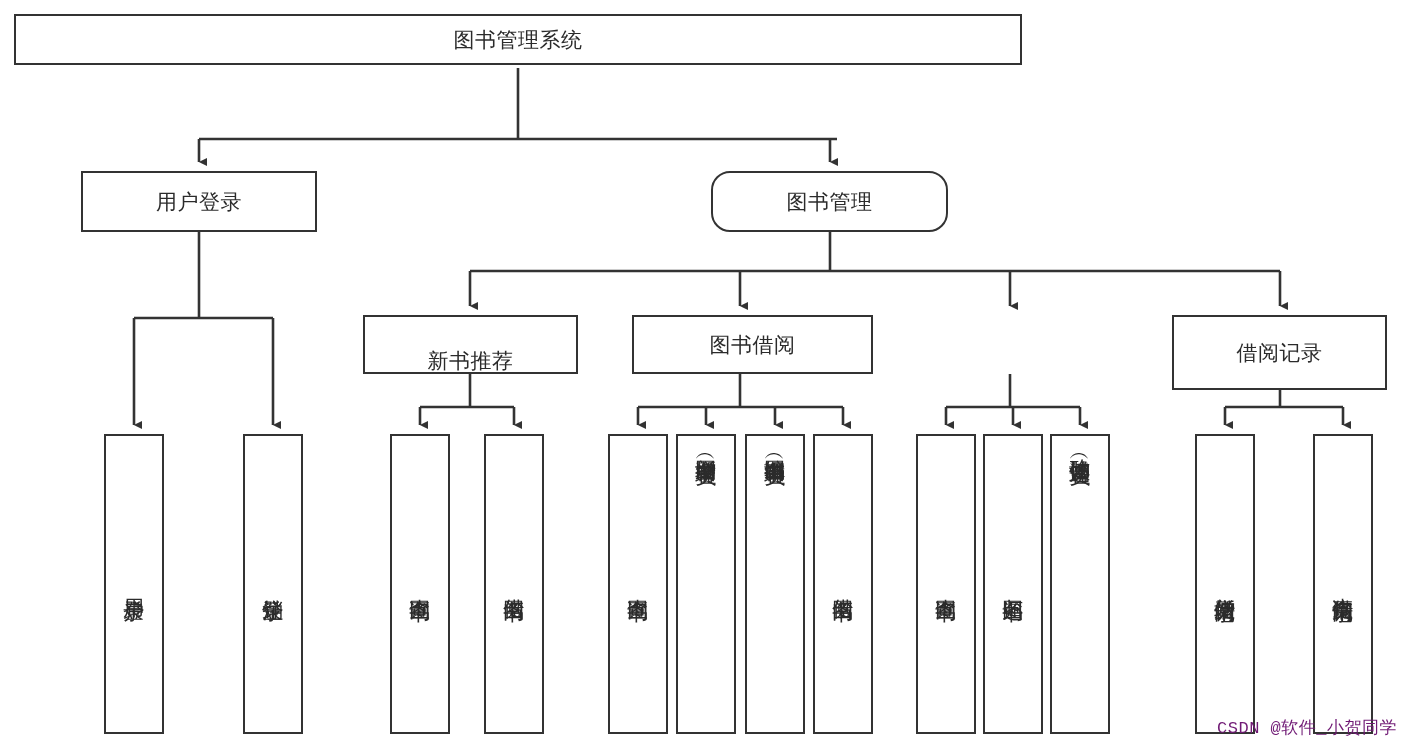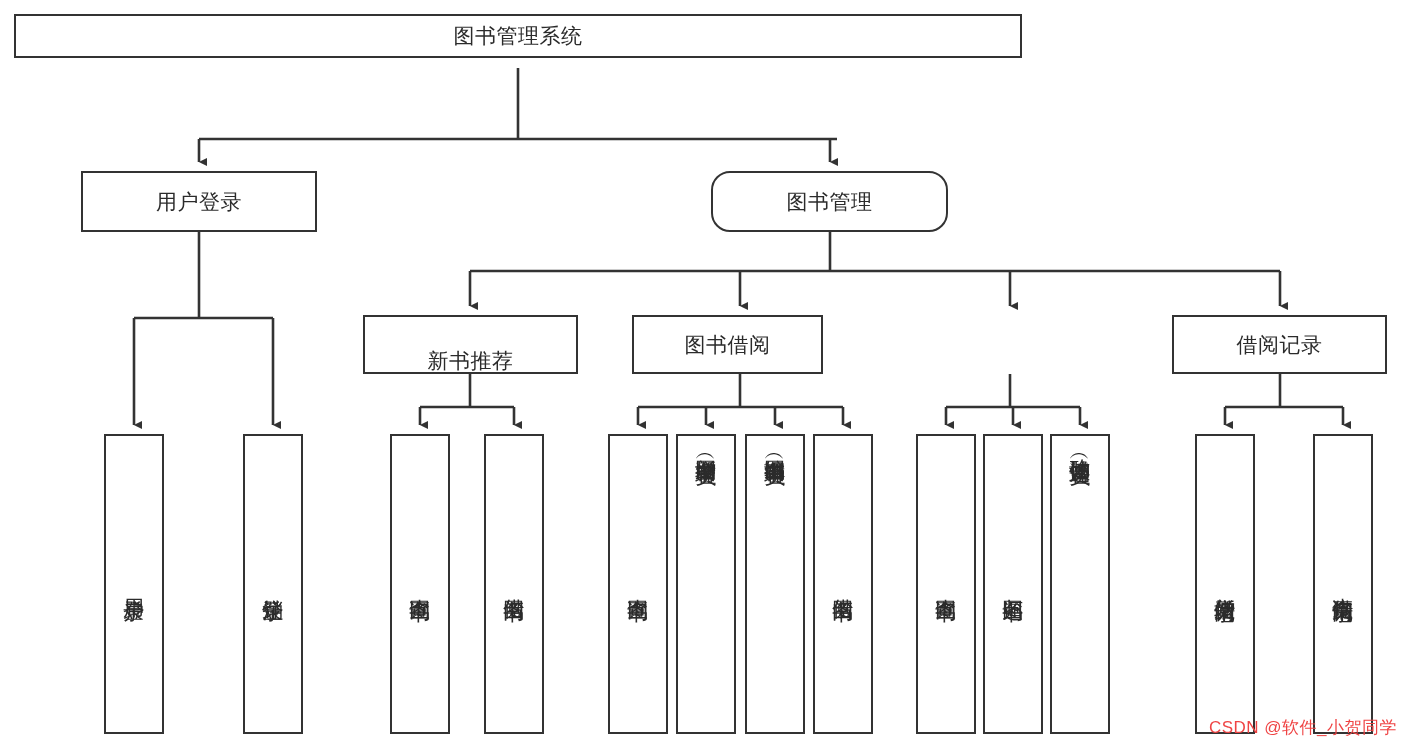--- a/index.html
+++ b/index.html
@@ -57,24 +57,25 @@
   }
   .leaf-box.center-v {
     align-items: center;
     padding-top: 0;
   }
   #watermark {
     position: absolute;
     right: 8px;
     bottom: 8px;
     font-size: 17px;
-    color: #ef4444;
+    color: #701a75;
     letter-spacing: 0.5px;
     white-space: nowrap;
     pointer-events: none;
+    font-family: Liberation Mono, monospace;
   }
 </style>
 </head>
 <body>
 
 <div id="canvas">
 
   <svg id="diagram-svg" viewBox="0 0 1405 747" xmlns="http://www.w3.org/2000/svg">
     <defs>
       <marker id="arrowhead" markerWidth="9" markerHeight="9" refX="4.2" refY="8.4" orient="auto" markerUnits="userSpaceOnUse">
@@ -118,42 +119,42 @@
       <path d="M 1013,407 L 1013,425" marker-end="url(#arrowhead)"></path>
       <path d="M 1080,407 L 1080,425" marker-end="url(#arrowhead)"></path>
 
       <path d="M 1280,374 L 1280,407"></path>
       <path d="M 1225,407 L 1343,407"></path>
       <path d="M 1225,407 L 1225,425" marker-end="url(#arrowhead)"></path>
       <path d="M 1343,407 L 1343,425" marker-end="url(#arrowhead)"></path>
     </g>
   </svg>
 
-  <div class="node-box" style="left:14px; top:14px; width:1008px; height:44px;">
+  <div class="node-box" style="left:14px; top:14px; width:1008px; height:51px;">
     <span class="node-label-h">图书管理系统</span>
   </div>
 
   <div class="node-box" style="left:81px; top:171px; width:236px; height:61px;">
     <span class="node-label-h">用户登录</span>
   </div>
 
   <div class="node-box" style="left:711px; top:171px; width:237px; height:61px;border-radius:19px;">
     <span class="node-label-h">图书管理</span>
   </div>
 
   <div class="node-box" style="left:363px; top:315px; width:215px; height:59px;align-items:flex-end;">
     <span class="node-label-h">新书推荐</span>
   </div>
 
-  <div class="node-box" style="left:632px; top:315px; width:191px; height:59px;">
+  <div class="node-box" style="left:632px; top:315px; width:241px; height:59px;">
     <span class="node-label-h">图书借阅</span>
   </div>
 
 
-  <div class="node-box" style="left:1172px; top:315px; width:215px; height:59px;text-align:right;">
+  <div class="node-box" style="left:1172px; top:315px; width:215px; height:75px;text-align:right;">
     <span class="node-label-h">借阅记录</span>
   </div>
 
   <div class="node-box leaf-box center-v" style="left:104px; top:434px; width:60px; height:300px;">
     <span class="node-label-v">用户登录</span>
   </div>
 
   <div class="node-box leaf-box center-v" style="left:243px; top:434px; width:60px; height:300px;">
     <span class="node-label-v">注销登录</span>
   </div>

